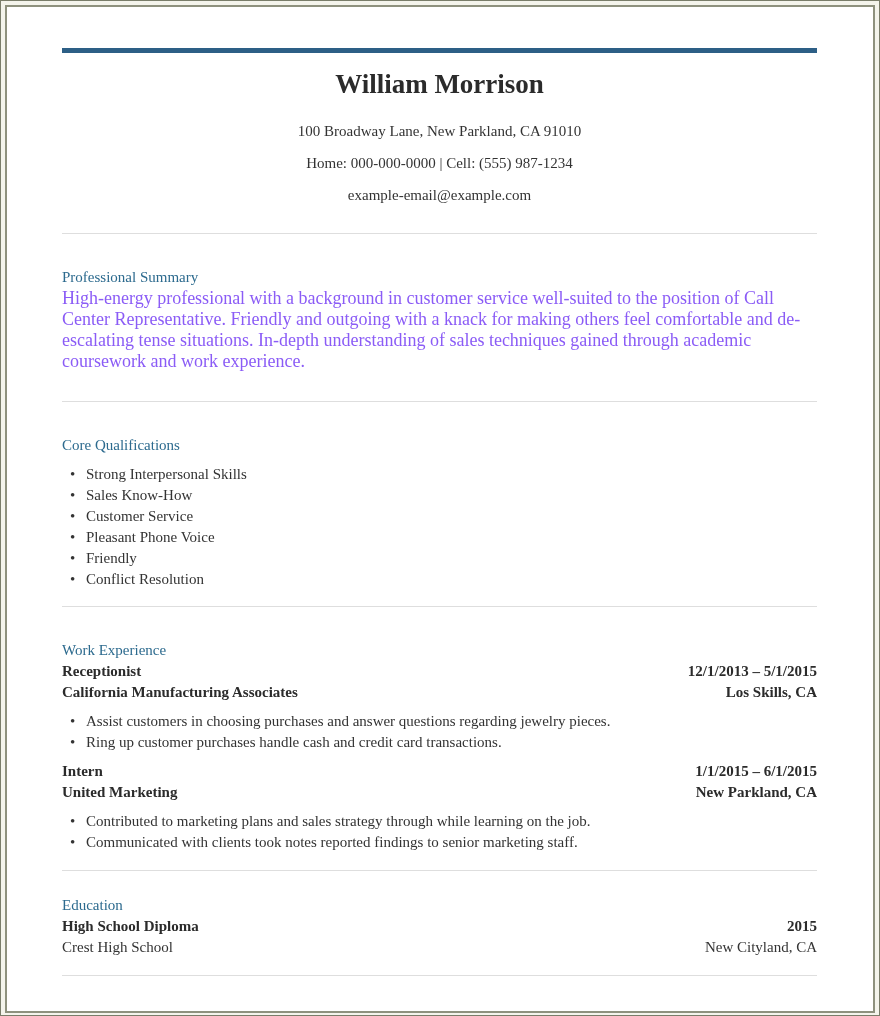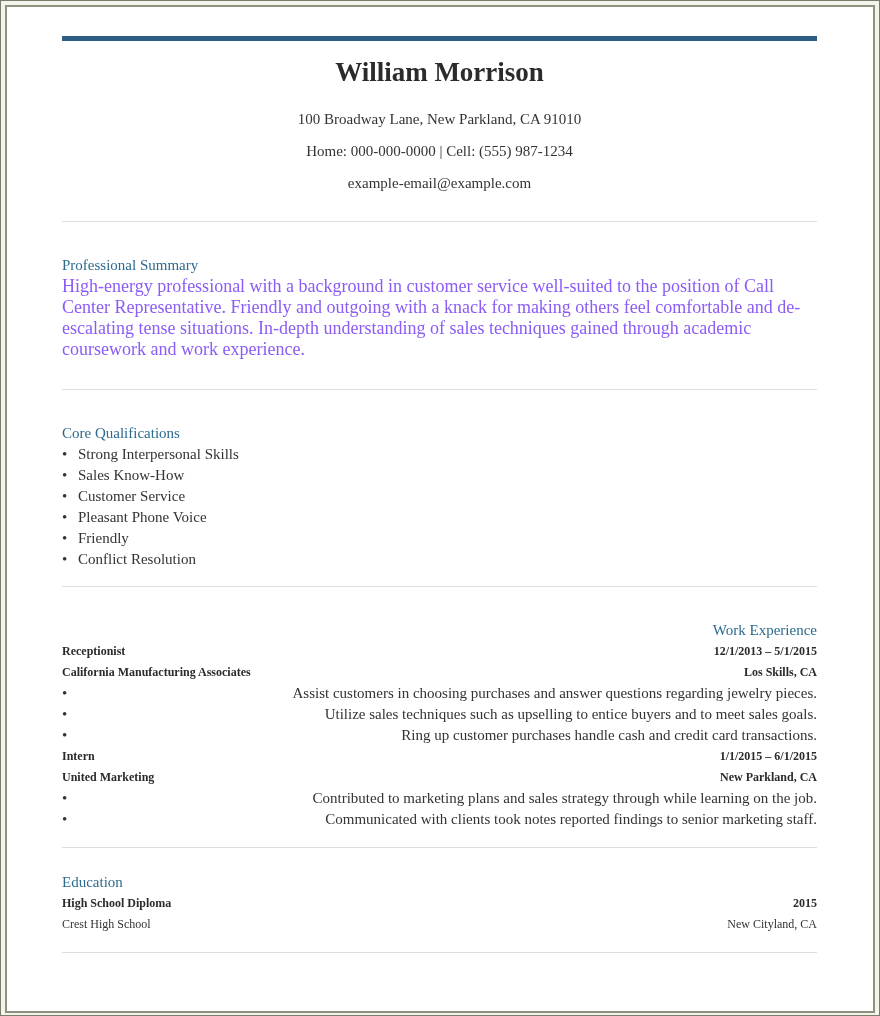--- a/index.html
+++ b/index.html
@@ -13,45 +13,45 @@
   .frame-outer {
     position: absolute; left: 0; top: 0; width: 878px; height: 1014px;
     border: 1px solid #7a7d6a;
   }
   .frame-inner {
     position: absolute; left: 5px; top: 5px; width: 866px; height: 1004px;
     border: 2px solid #8e917e;
     background: #ffffff;
   }
   .page {
-    position: absolute; left: 62px; top: 36px; width: 755px;
+    position: absolute; left: 62px; top: 48px; width: 755px;
   }
   .topbar { height: 5px; background: #2d5f86; }
   .name {
     text-align: center; font-size: 27px; font-weight: bold; color: #2b2b2b;
     margin-top: 14px; height: 34px; line-height: 34px;
   }
   .contact {
     text-align: center; font-size: 15px; color: #333;
     line-height: 32px;
   }
   .divider { height: 1px; background: #dedede; }
   .section-title {
     color: #2c6a8e; font-size: 15px; line-height: 21px;
   }
   .para { font-size: 18px; line-height: 21px; color: #8b5cf6; }
-  ul.bullets { list-style: none; margin: 0; padding: 0; }
+  ul.bullets { list-style: none; margin: 8px; padding: 0; }
   ul.bullets li {
     font-size: 15px; line-height: 21px; color: #333;
     padding-left: 16px; position: relative;
   }
   ul.bullets li::before {
     content: "\2022"; position: absolute; left: 0; top: 0; color: #333;
   }
-  .row { display: flex; justify-content: space-between; font-size: 12px; line-height: 21px; }
+  .row { display: flex; justify-content: space-between; font-size: 15px; line-height: 21px; }
   .bold { font-weight: bold; color: #2b2b2b; }
   .plain { color: #333; }
 </style>
 </head>
 <body>
 
 <div class="frame-outer"></div>
 <div class="frame-inner"></div>
 
 <div class="page">
@@ -78,35 +78,34 @@
       <li>Sales Know-How</li>
       <li>Customer Service</li>
       <li>Pleasant Phone Voice</li>
       <li>Friendly</li>
       <li>Conflict Resolution</li>
     </ul>
   </div>
 
   <div class="divider" style="margin-top:16px;"></div>
 
-  <div style="margin-top:33px;text-align:right;">
+  <div style="margin-top:33px;">
     <div class="section-title">Work Experience</div>
 
     <div>
       <div class="row">
         <span class="bold">Receptionist</span>
         <span class="bold">12/1/2013 – 5/1/2015</span>
       </div>
       <div class="row">
         <span class="bold">California Manufacturing Associates</span>
         <span class="bold">Los Skills, CA</span>
       </div>
       <ul class="bullets">
         <li>Assist customers in choosing purchases and answer questions regarding jewelry pieces.</li>
-        <li>Utilize sales techniques such as upselling to entice buyers and to meet sales goals.</li>
         <li>Ring up customer purchases handle cash and credit card transactions.</li>
       </ul>
     </div>
 
     <div>
       <div class="row">
         <span class="bold">Intern</span>
         <span class="bold">1/1/2015 – 6/1/2015</span>
       </div>
       <div class="row">

